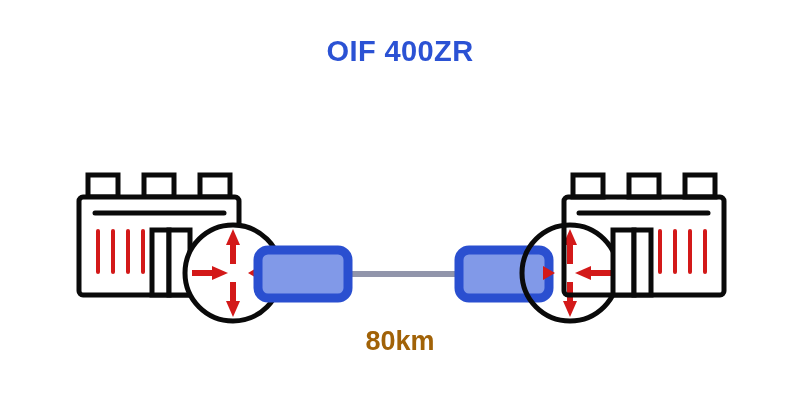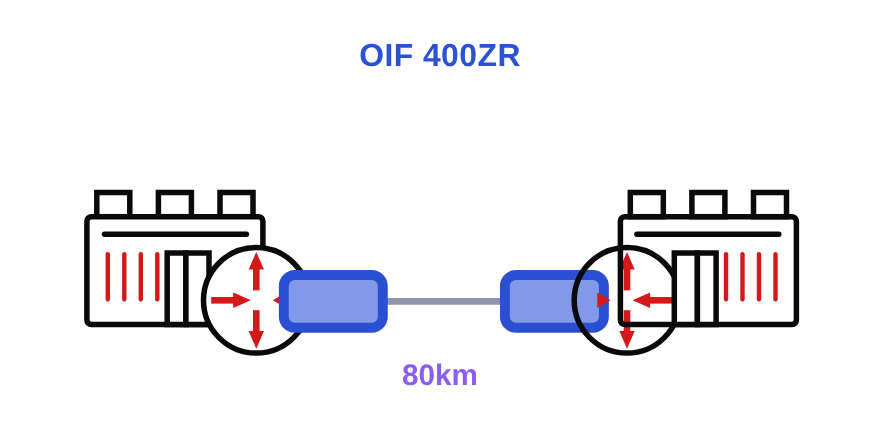--- a/index.html
+++ b/index.html
@@ -41,21 +41,21 @@
     font-size: 29px;
     line-height: 34px;
     margin-top: 12px;
   }
   .distance-label {
     position: absolute;
     left: 0;
     top: 326px;
     width: 800px;
     text-align: center;
-    color: #8b5cf6;
+    color: #a16207;
     font-weight: bold;
     font-size: 27px;
     font-family: "Liberation Sans", sans-serif;
   }
   svg.diagram {
     position: absolute;
     left: 0;
     top: 0;
     width: 800px;
     height: 400px;

